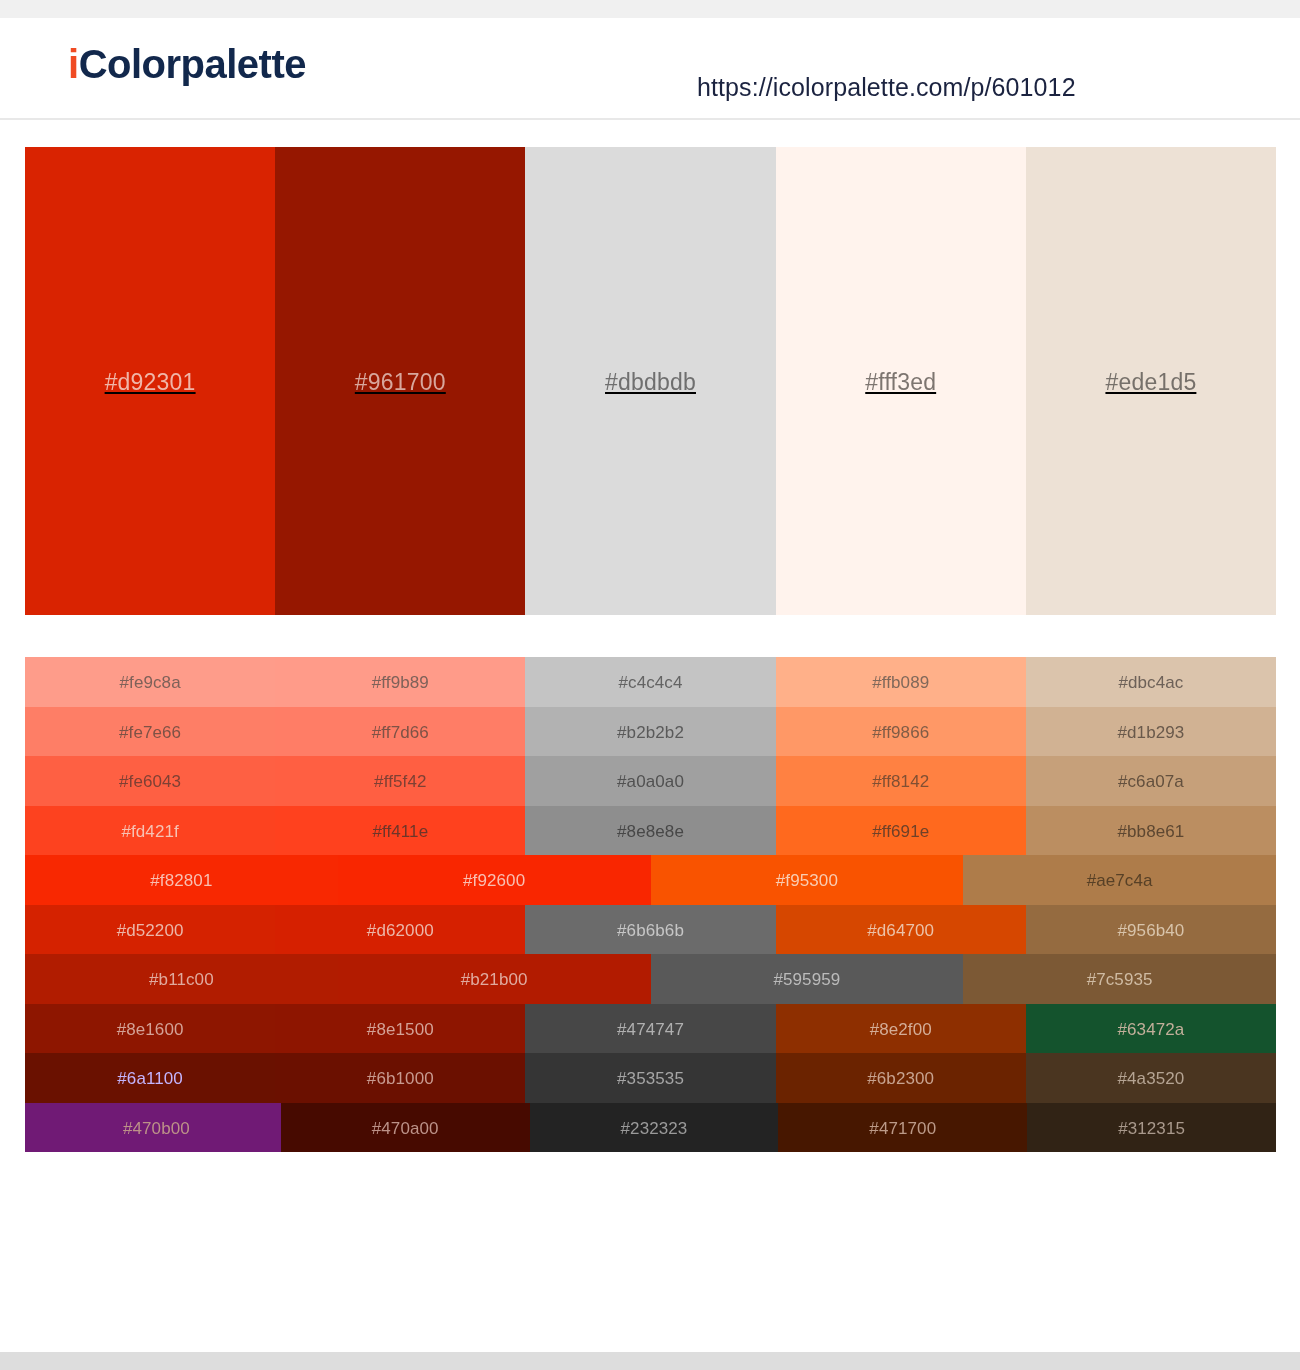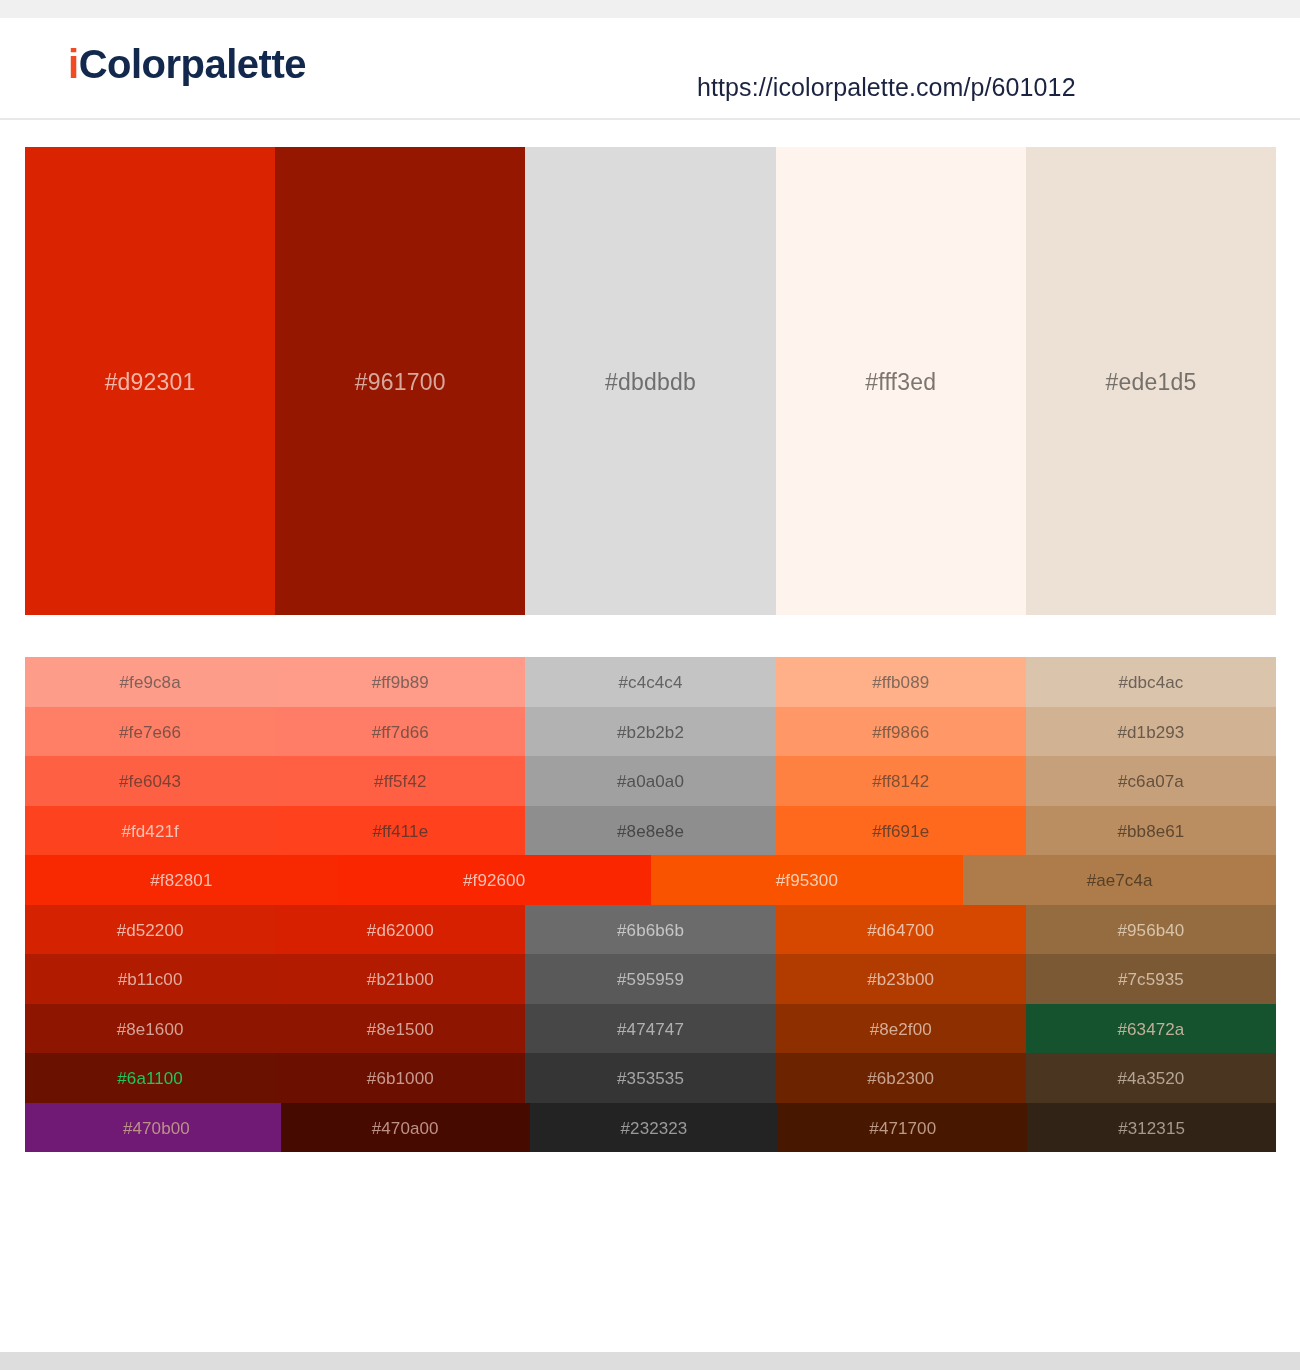--- a/index.html
+++ b/index.html
@@ -66,20 +66,21 @@
   }
 
   
   .main-strip {
     position: absolute;
     left: 25px;
     top: 147px;
     width: 1251px;
     height: 468px;
     display: flex;
+    text-decoration: underline;
   }
   .main-swatch {
     flex: 1 1 0;
     position: relative;
     display: flex;
     align-items: center;
     justify-content: center;
   }
   .main-swatch .hex {
     font-size: 23px;
@@ -259,23 +260,20 @@
       <div class="shade-row">
         <div class="shade-cell" style="background: rgb(177, 28, 0);">
           <span class="hex" style="color: rgb(224, 170, 158);">#b11c00</span>
         </div>
         <div class="shade-cell" style="background: rgb(178, 27, 0);">
           <span class="hex" style="color: rgb(224, 170, 158);">#b21b00</span>
         </div>
         <div class="shade-cell" style="background: rgb(89, 89, 89);">
           <span class="hex" style="color: rgb(187, 187, 187);">#595959</span>
         </div>
-        <div class="shade-cell" style="background: rgb(178, 59, 0);">
-          <span class="hex" style="color: rgb(224, 182, 158);">#b23b00</span>
-        </div>
         <div class="shade-cell" style="background: rgb(124, 89, 53);">
           <span class="hex" style="color: rgb(207, 187, 163);">#7c5935</span>
         </div>
       </div>
       <div class="shade-row">
         <div class="shade-cell" style="background: rgb(142, 22, 0);">
           <span class="hex" style="color: rgb(212, 162, 150);">#8e1600</span>
         </div>
         <div class="shade-cell" style="background: rgb(142, 21, 0);">
           <span class="hex" style="color: rgb(212, 162, 150);">#8e1500</span>
@@ -285,21 +283,21 @@
         </div>
         <div class="shade-cell" style="background: rgb(142, 47, 0);">
           <span class="hex" style="color: rgb(212, 173, 150);">#8e2f00</span>
         </div>
         <div class="shade-cell" style="background: #14532d;">
           <span class="hex" style="color: rgb(194, 175, 154);">#63472a</span>
         </div>
       </div>
       <div class="shade-row">
         <div class="shade-cell" style="background: rgb(106, 17, 0);">
-          <span class="hex" style="color: #22c55e;">#6a1100</span>
+          <span class="hex" style="color: #c4b5fd;">#6a1100</span>
         </div>
         <div class="shade-cell" style="background: rgb(107, 16, 0);">
           <span class="hex" style="color: rgb(200, 154, 143);">#6b1000</span>
         </div>
         <div class="shade-cell" style="background: rgb(53, 53, 53);">
           <span class="hex" style="color: rgb(165, 165, 165);">#353535</span>
         </div>
         <div class="shade-cell" style="background: rgb(107, 35, 0);">
           <span class="hex" style="color: rgb(200, 163, 143);">#6b2300</span>
         </div>

